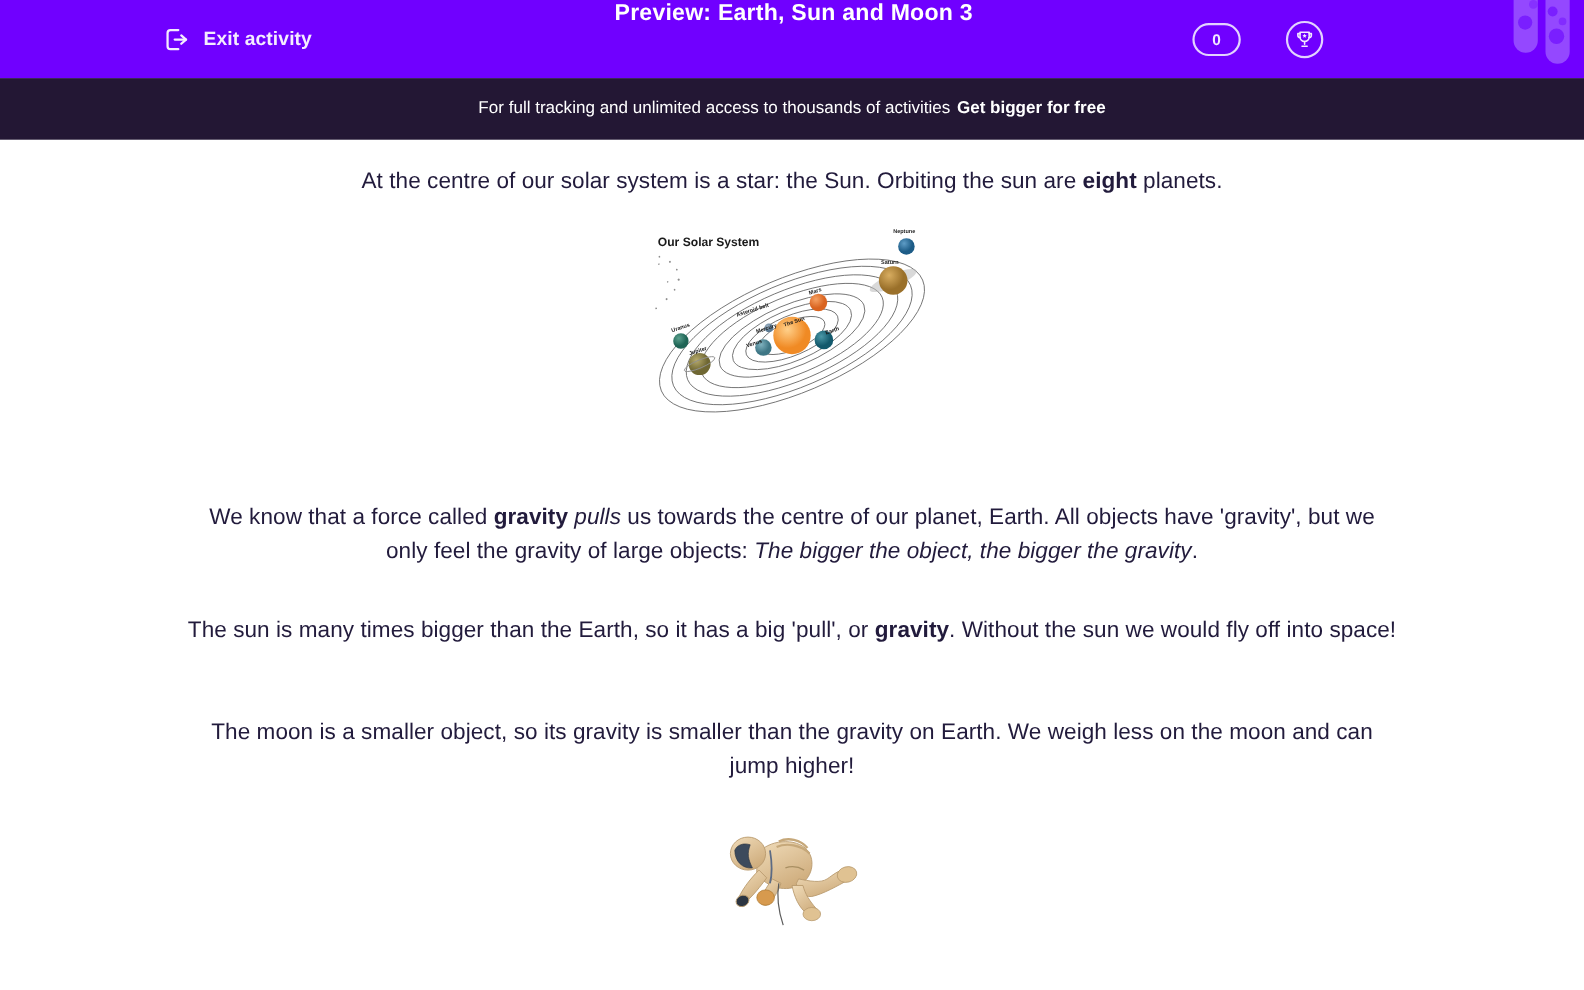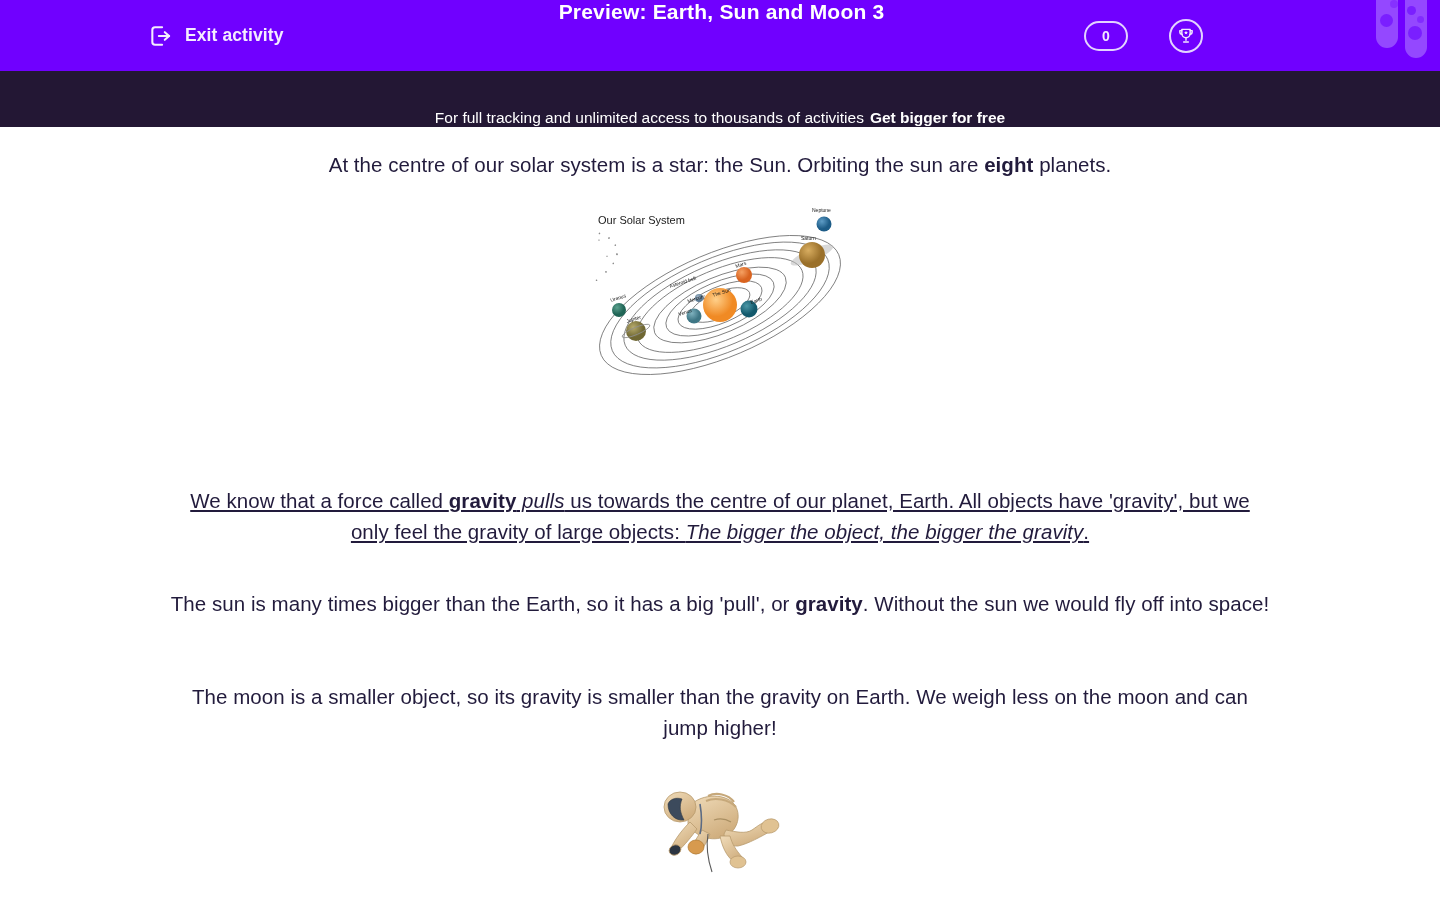--- a/index.html
+++ b/index.html
@@ -85,21 +85,21 @@
   }
   .tube-a { left: 9px;  top: -14px; height: 62px; border-radius: 6px 6px 11px 11px; }
   .tube-b { left: 38px; top: -14px; height: 72px; border-radius: 6px 6px 11px 11px; }
   .bub { position: absolute; border-radius: 50%; background: #7a1fff; }
 
   
   .promo {
     height: 56px;
     background: #231734;
     display: flex;
-    align-items: flex-end;
+    align-items: center;
     justify-content: center;
     color: #ffffff;
     font-size: 15.5px;
   }
   .promo .cta {
     font-weight: 700;
     margin-left: 6px;
     cursor: pointer;
   }
 
@@ -113,28 +113,28 @@
     font-size: 20.5px;
     line-height: 31px;
     font-weight: 500;
     margin: 0 auto;
     max-width: 1130px;
     letter-spacing: .05px;
   }
   .para b { font-weight: 800; }
   .para i { font-style: italic; }
   .p-intro { max-width: 960px; }
-  .p-gravity { margin-top: 86px; max-width: 1080px; text-decoration: underline; }
+  .p-gravity { margin-top: 55px; max-width: 1080px; }
   .p-sun     { margin-top: 41px; max-width: 1135px; }
   .p-moon    { margin-top: 31px; max-width: 1095px; }
 
   
   .figure-solar {
     margin: 24px auto 0;
-    width: 260px; height: 195px;
+    width: 260px; height: 195px; font-weight: bold;
   }
   .figure-solar svg { display: block; width: 100%; height: 100%; }
 
   
   .figure-astronaut {
     margin: 31px auto 0;
     width: 140px; height: 110px;
   }
   .figure-astronaut svg { display: block; width: 100%; height: 100%; }
 </style>

